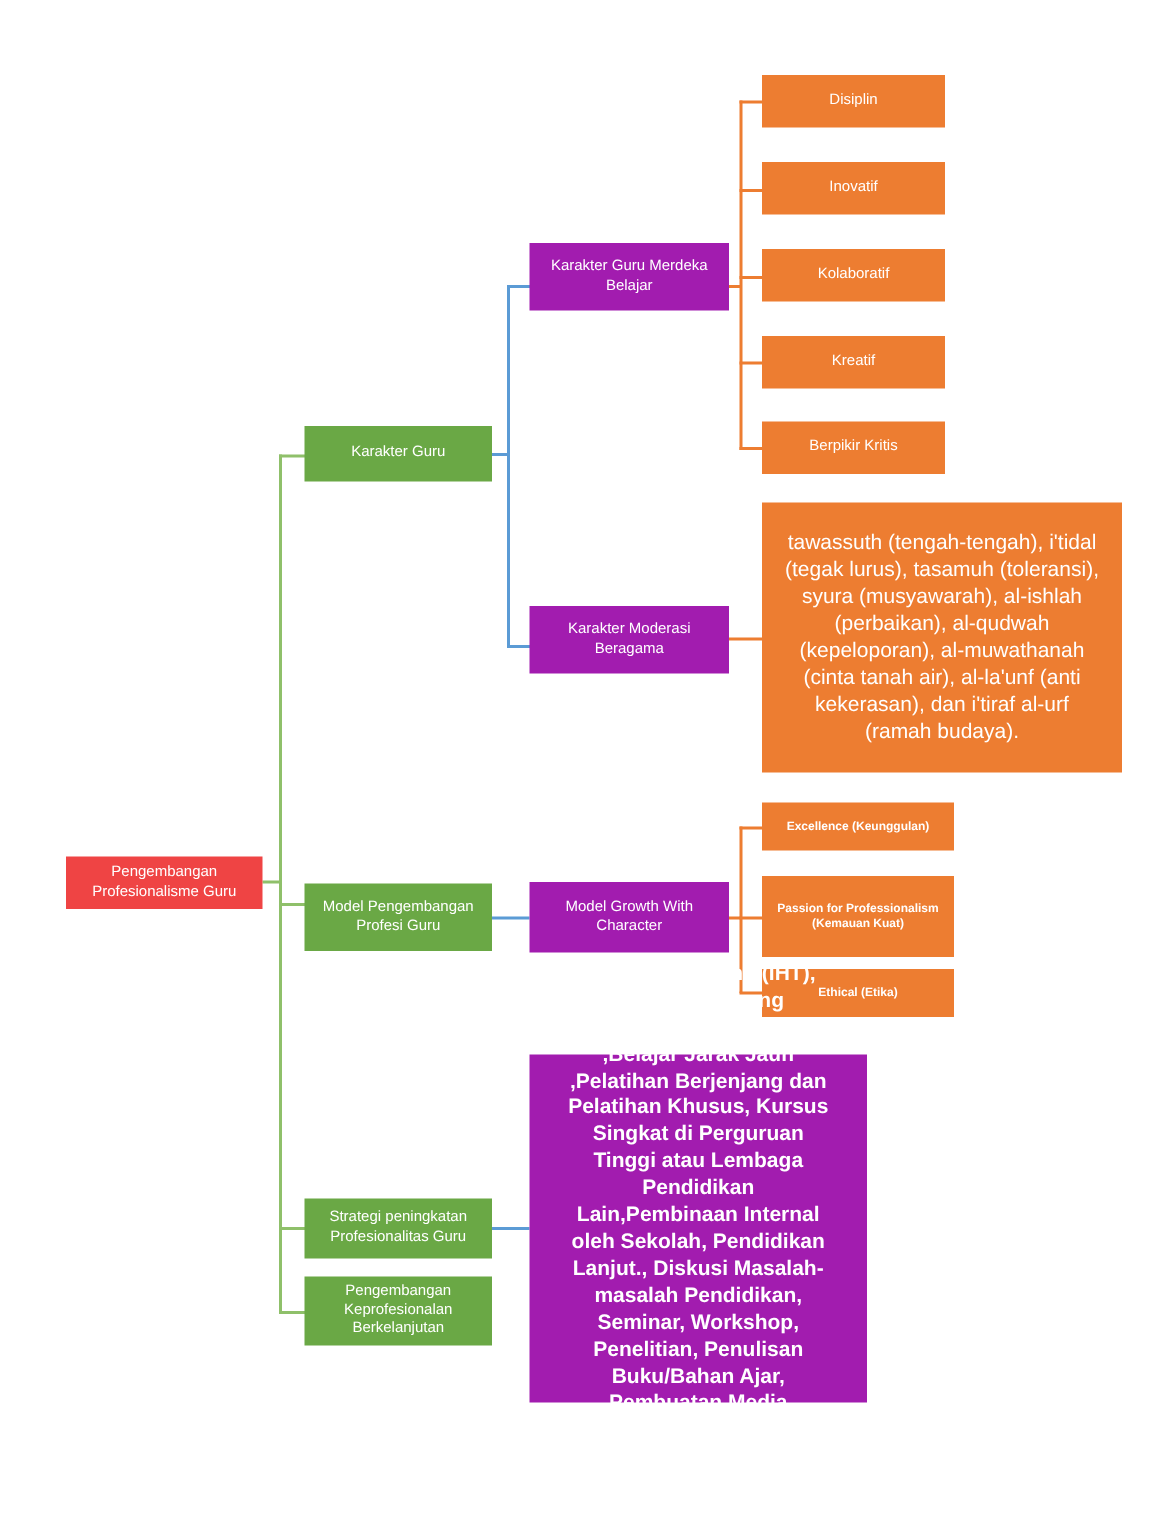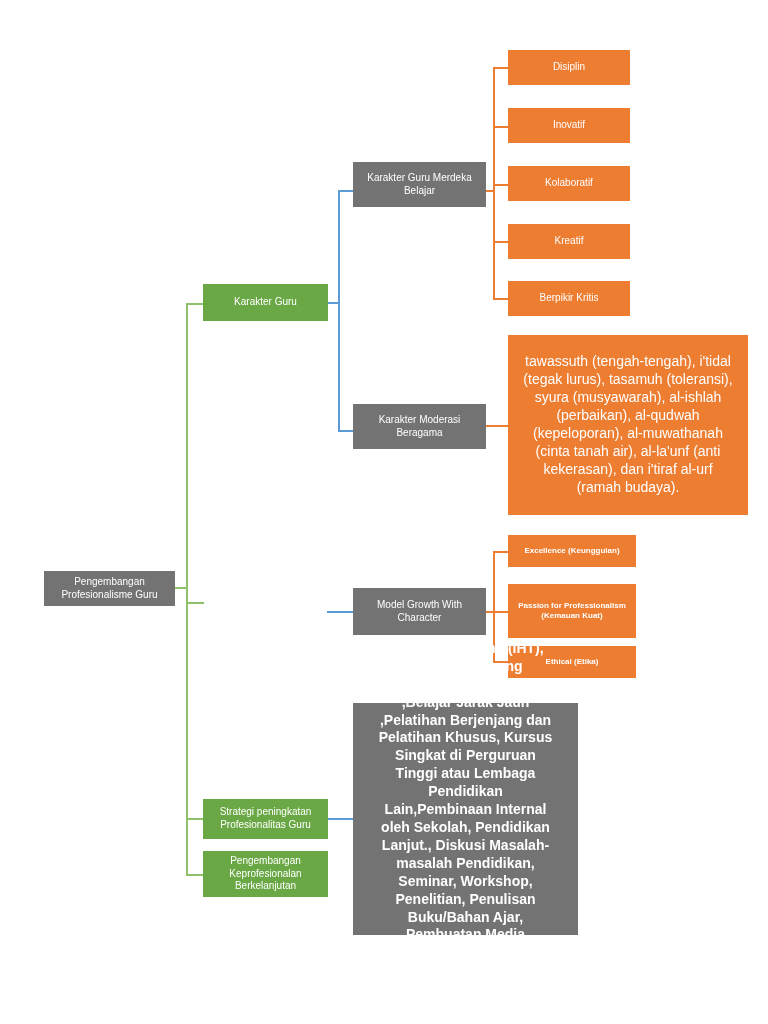--- a/index.html
+++ b/index.html
@@ -25,23 +25,23 @@
     justify-content: center;
     text-align: center;
     color: #ffffff;
     line-height: 1.28;
     padding: 3px 6px;
   }
   .node span {
     display: block;
     width: 100%;
   }
-  .gold   { background: #737373; }
+  .gold   { background: #ef4444; }
   .green  { background: #6aa845; }
-  .blue   { background: #737373; }
+  .blue   { background: #a21caf; }
   .orange { background: #ed7d31; }
 
   .connector {
     position: absolute;
     background: #6aa845;
   }
   .c-green  { background: #8fc06a; }
   .c-blue   { background: #5b9bd5; }
   .c-orange { background: #ed7d31; }
 
@@ -89,20 +89,23 @@
   <div class="connector c-blue" style="left:327px; top:818px; width:26px; height:2px;"></div>
 
   <div class="node gold t-small" style="left:44px; top:571px; width:131px; height:35px;">
     <span>Pengembangan Profesionalisme Guru</span>
   </div>
 
   <div class="node green t-small" style="left:203px; top:284px; width:125px; height:37px;">
     <span>Karakter Guru</span>
   </div>
 
+  <div class="node green t-small" style="left:203px; top:589px; width:125px; height:45px;">
+    <span>Model Pengembangan Profesi Guru</span>
+  </div>
 
   <div class="node green t-small" style="left:203px; top:799px; width:125px; height:40px;">
     <span>Strategi peningkatan Profesionalitas Guru</span>
   </div>
 
   <div class="node green t-small" style="left:203px; top:851px; width:125px; height:46px;">
     <span>Pengembangan Keprofesionalan Berkelanjutan</span>
   </div>
 
   <div class="node blue t-small" style="left:353px; top:162px; width:133px; height:45px;">

